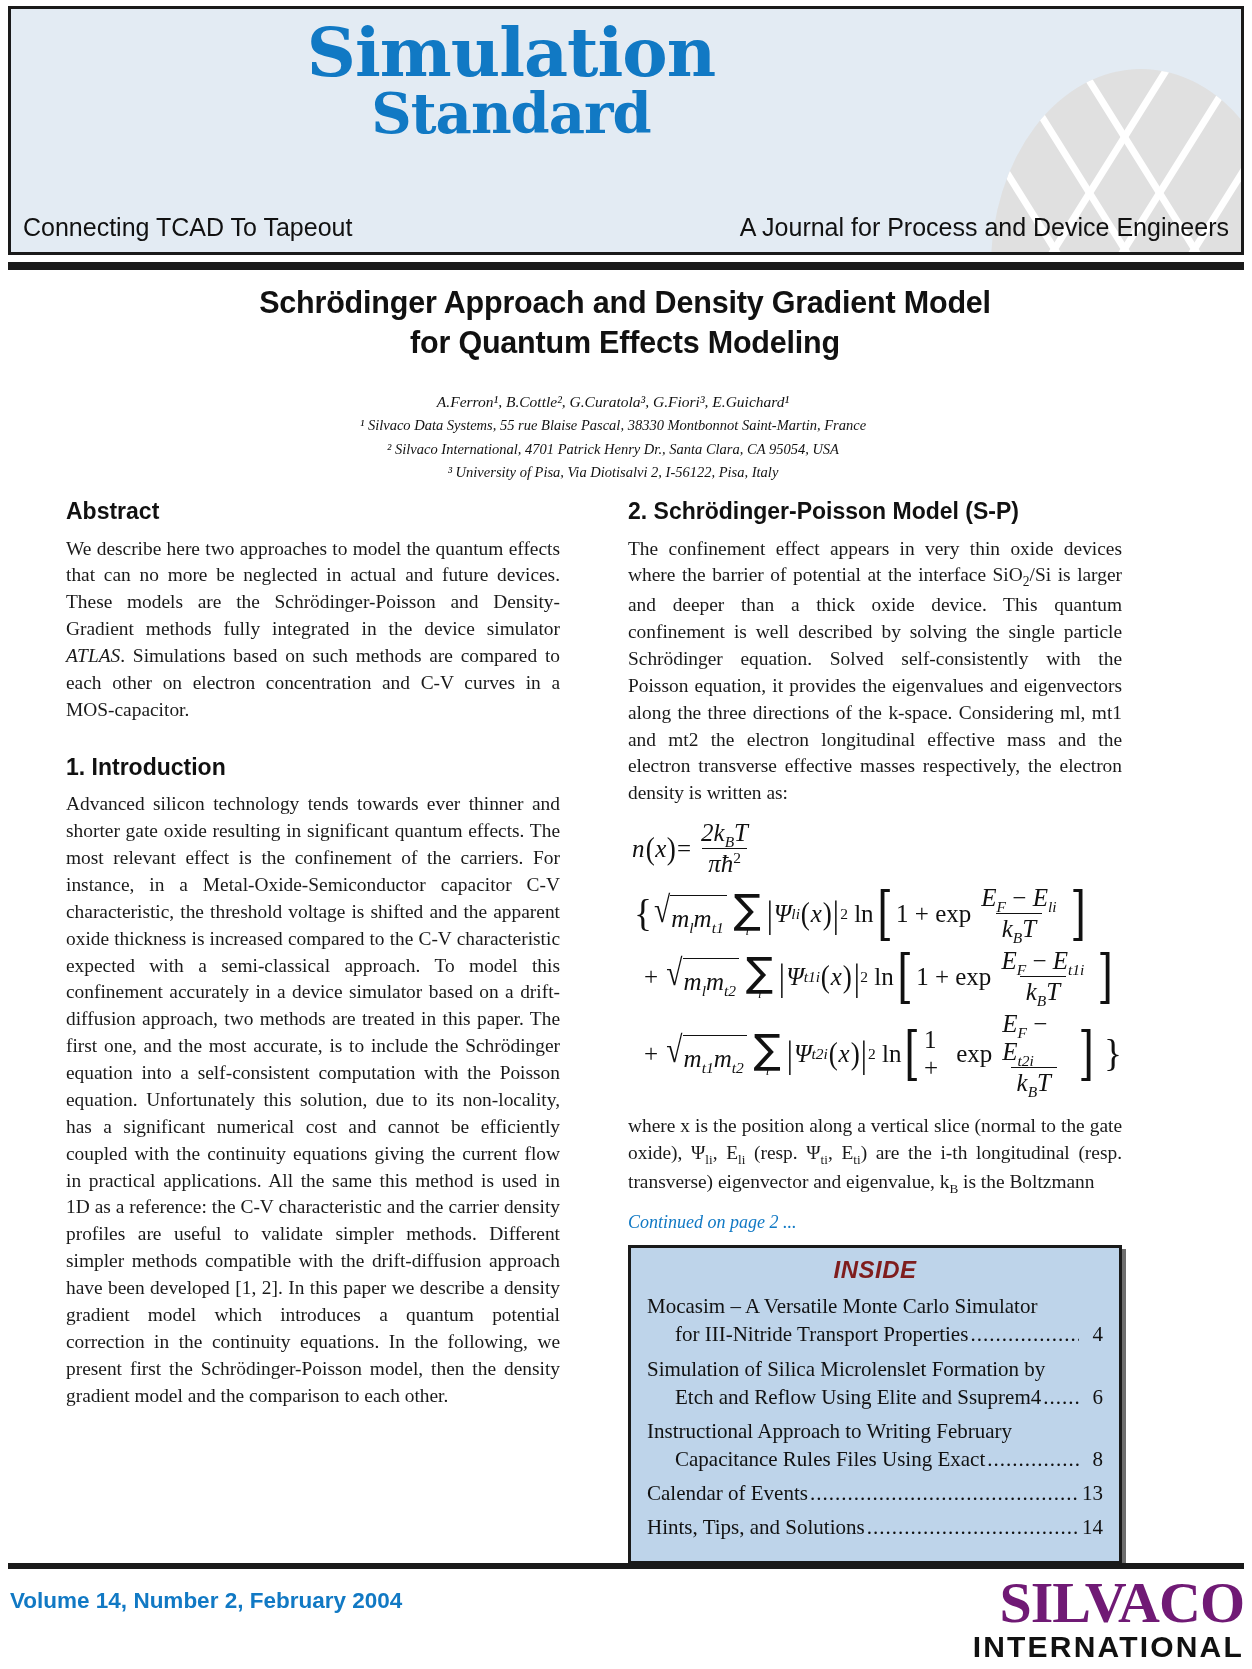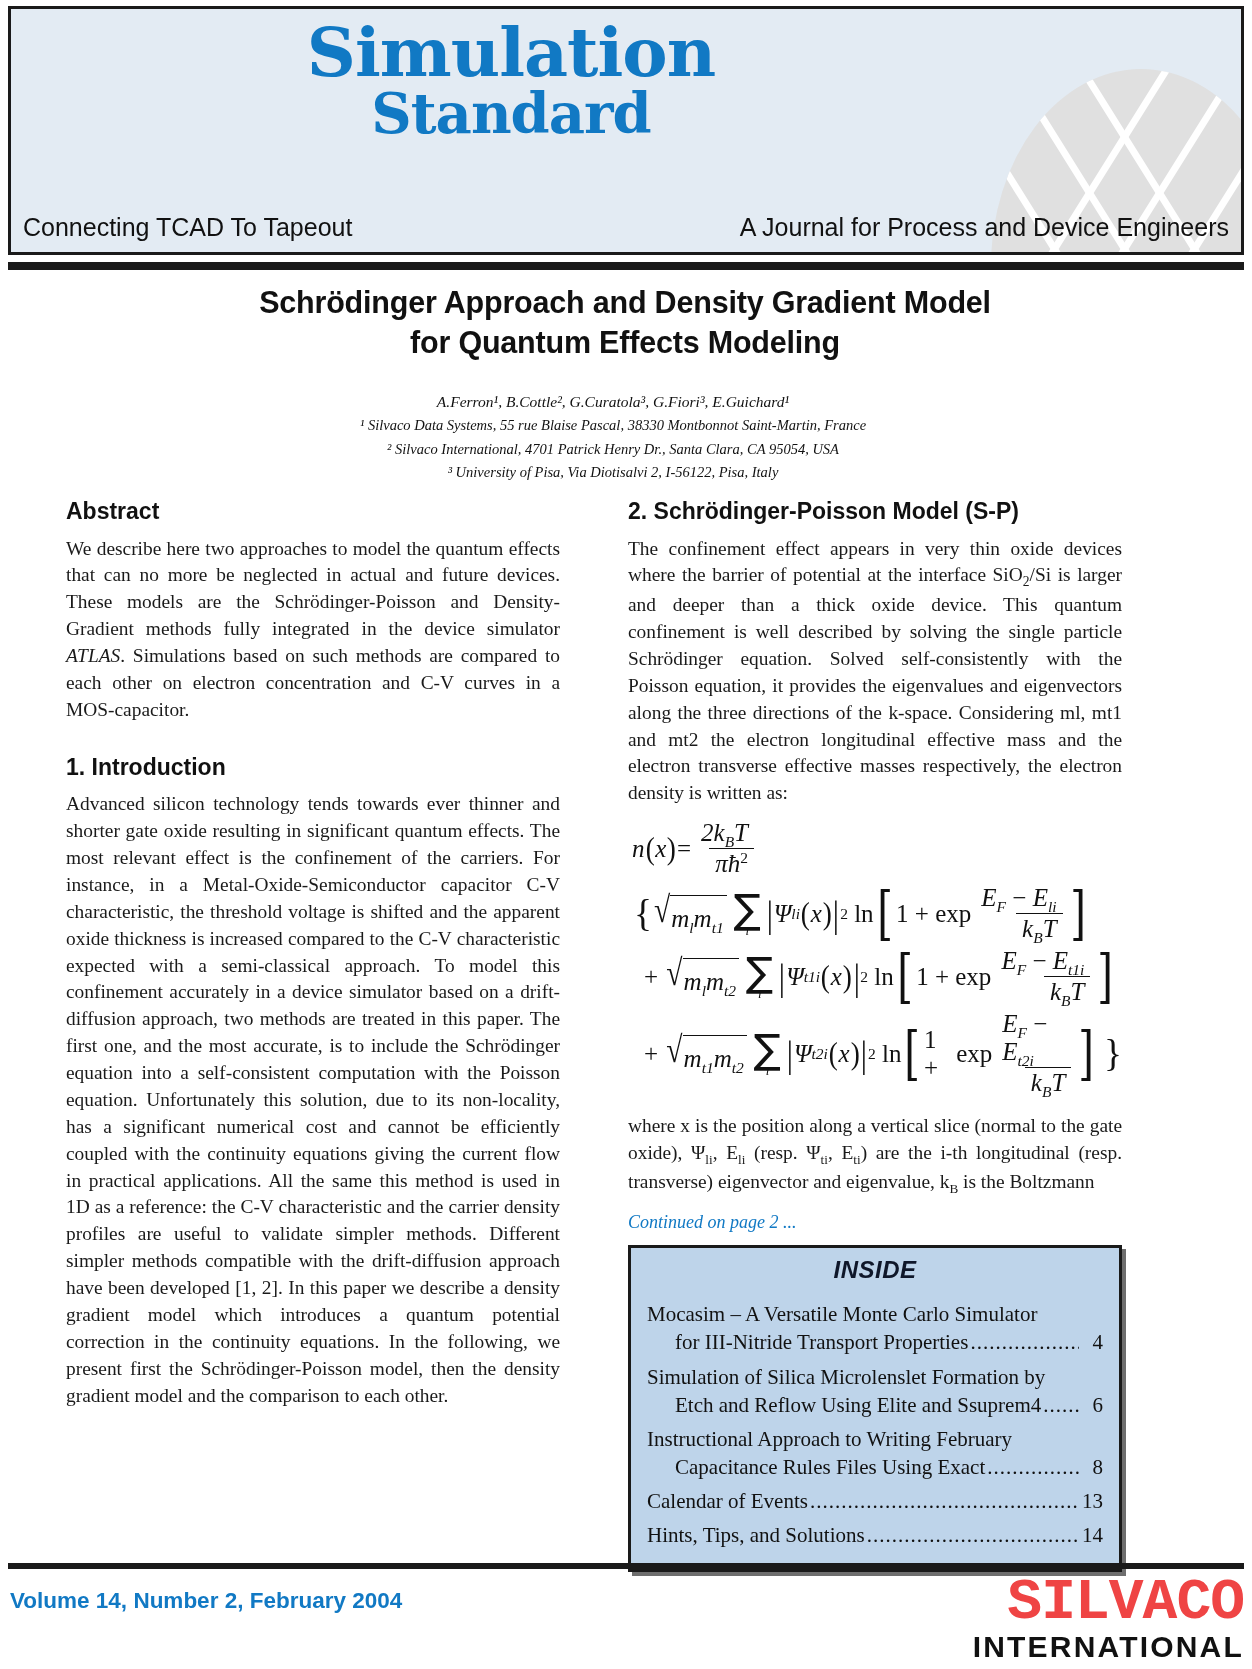--- a/index.html
+++ b/index.html
@@ -148,21 +148,21 @@
     font-size: 25px;
   }
   .eq-row.r1 { margin-left: 4px; margin-bottom: 6px; }
   .eq-row.r2 { margin-left: 6px; }
   .eq-row.r3 { margin-left: 16px; margin-top: 4px;}
   .eq-row.r4 { margin-left: 16px; margin-top: 4px;}
   .it { font-style: italic; }
   .frac {
     display: inline-flex;
     flex-direction: column;
-    align-items: flex-end;
+    align-items: center;
     vertical-align: middle;
     margin: 0 4px;
   }
   .frac .num { padding: 0 6px 1px 6px; }
   .frac .den { padding: 1px 6px 0 6px; border-top: 1.6px solid #111; }
   .sub { font-size: 0.62em; vertical-align: sub; font-style: italic; line-height:0; }
   .sup2 { font-size: 0.62em; vertical-align: super; line-height: 0; }
   .sqrt {
     display: inline-flex;
     align-items: stretch;
@@ -212,23 +212,23 @@
     border: 3px solid #1a1a1a;
     box-shadow: 4px 4px 0 #6e6e6e;
     padding: 8px 16px 14px 16px;
   }
   .inside-head {
     text-align: center;
     font-family: "Liberation Sans", sans-serif;
     font-style: italic;
     font-weight: bold;
     font-size: 24px;
-    color: #0f172a;
+    color: #7f1d1d;
     letter-spacing: 0.5px;
-    margin-bottom: 16px;
+    margin-bottom: 8px;
   }
   .toc-entry {
     font-family: "Liberation Serif", serif;
     font-size: 21px;
     color: #111;
     line-height: 1.34;
     margin-bottom: 6px;
   }
   .toc-row {
     display: flex;
@@ -259,24 +259,24 @@
     font-weight: bold;
     font-size: 22.5px;
     color: #1179c4;
   }
   .logo {
     position: absolute;
     right: 8px; top: 1575px;
     text-align: right;
   }
   .logo-main {
-    font-family: Liberation Mono, monospace;
+    font-family: Liberation Serif, serif;
     font-weight: bold;
     font-size: 58px;
-    color: #ef4444;
+    color: #701a75;
     letter-spacing: -1px;
     line-height: 0.95;
   }
   .logo-sub {
     font-family: "Liberation Sans", sans-serif;
     font-weight: bold;
     font-size: 30px;
     color: #111;
     letter-spacing: 2.2px;
     line-height: 1;

